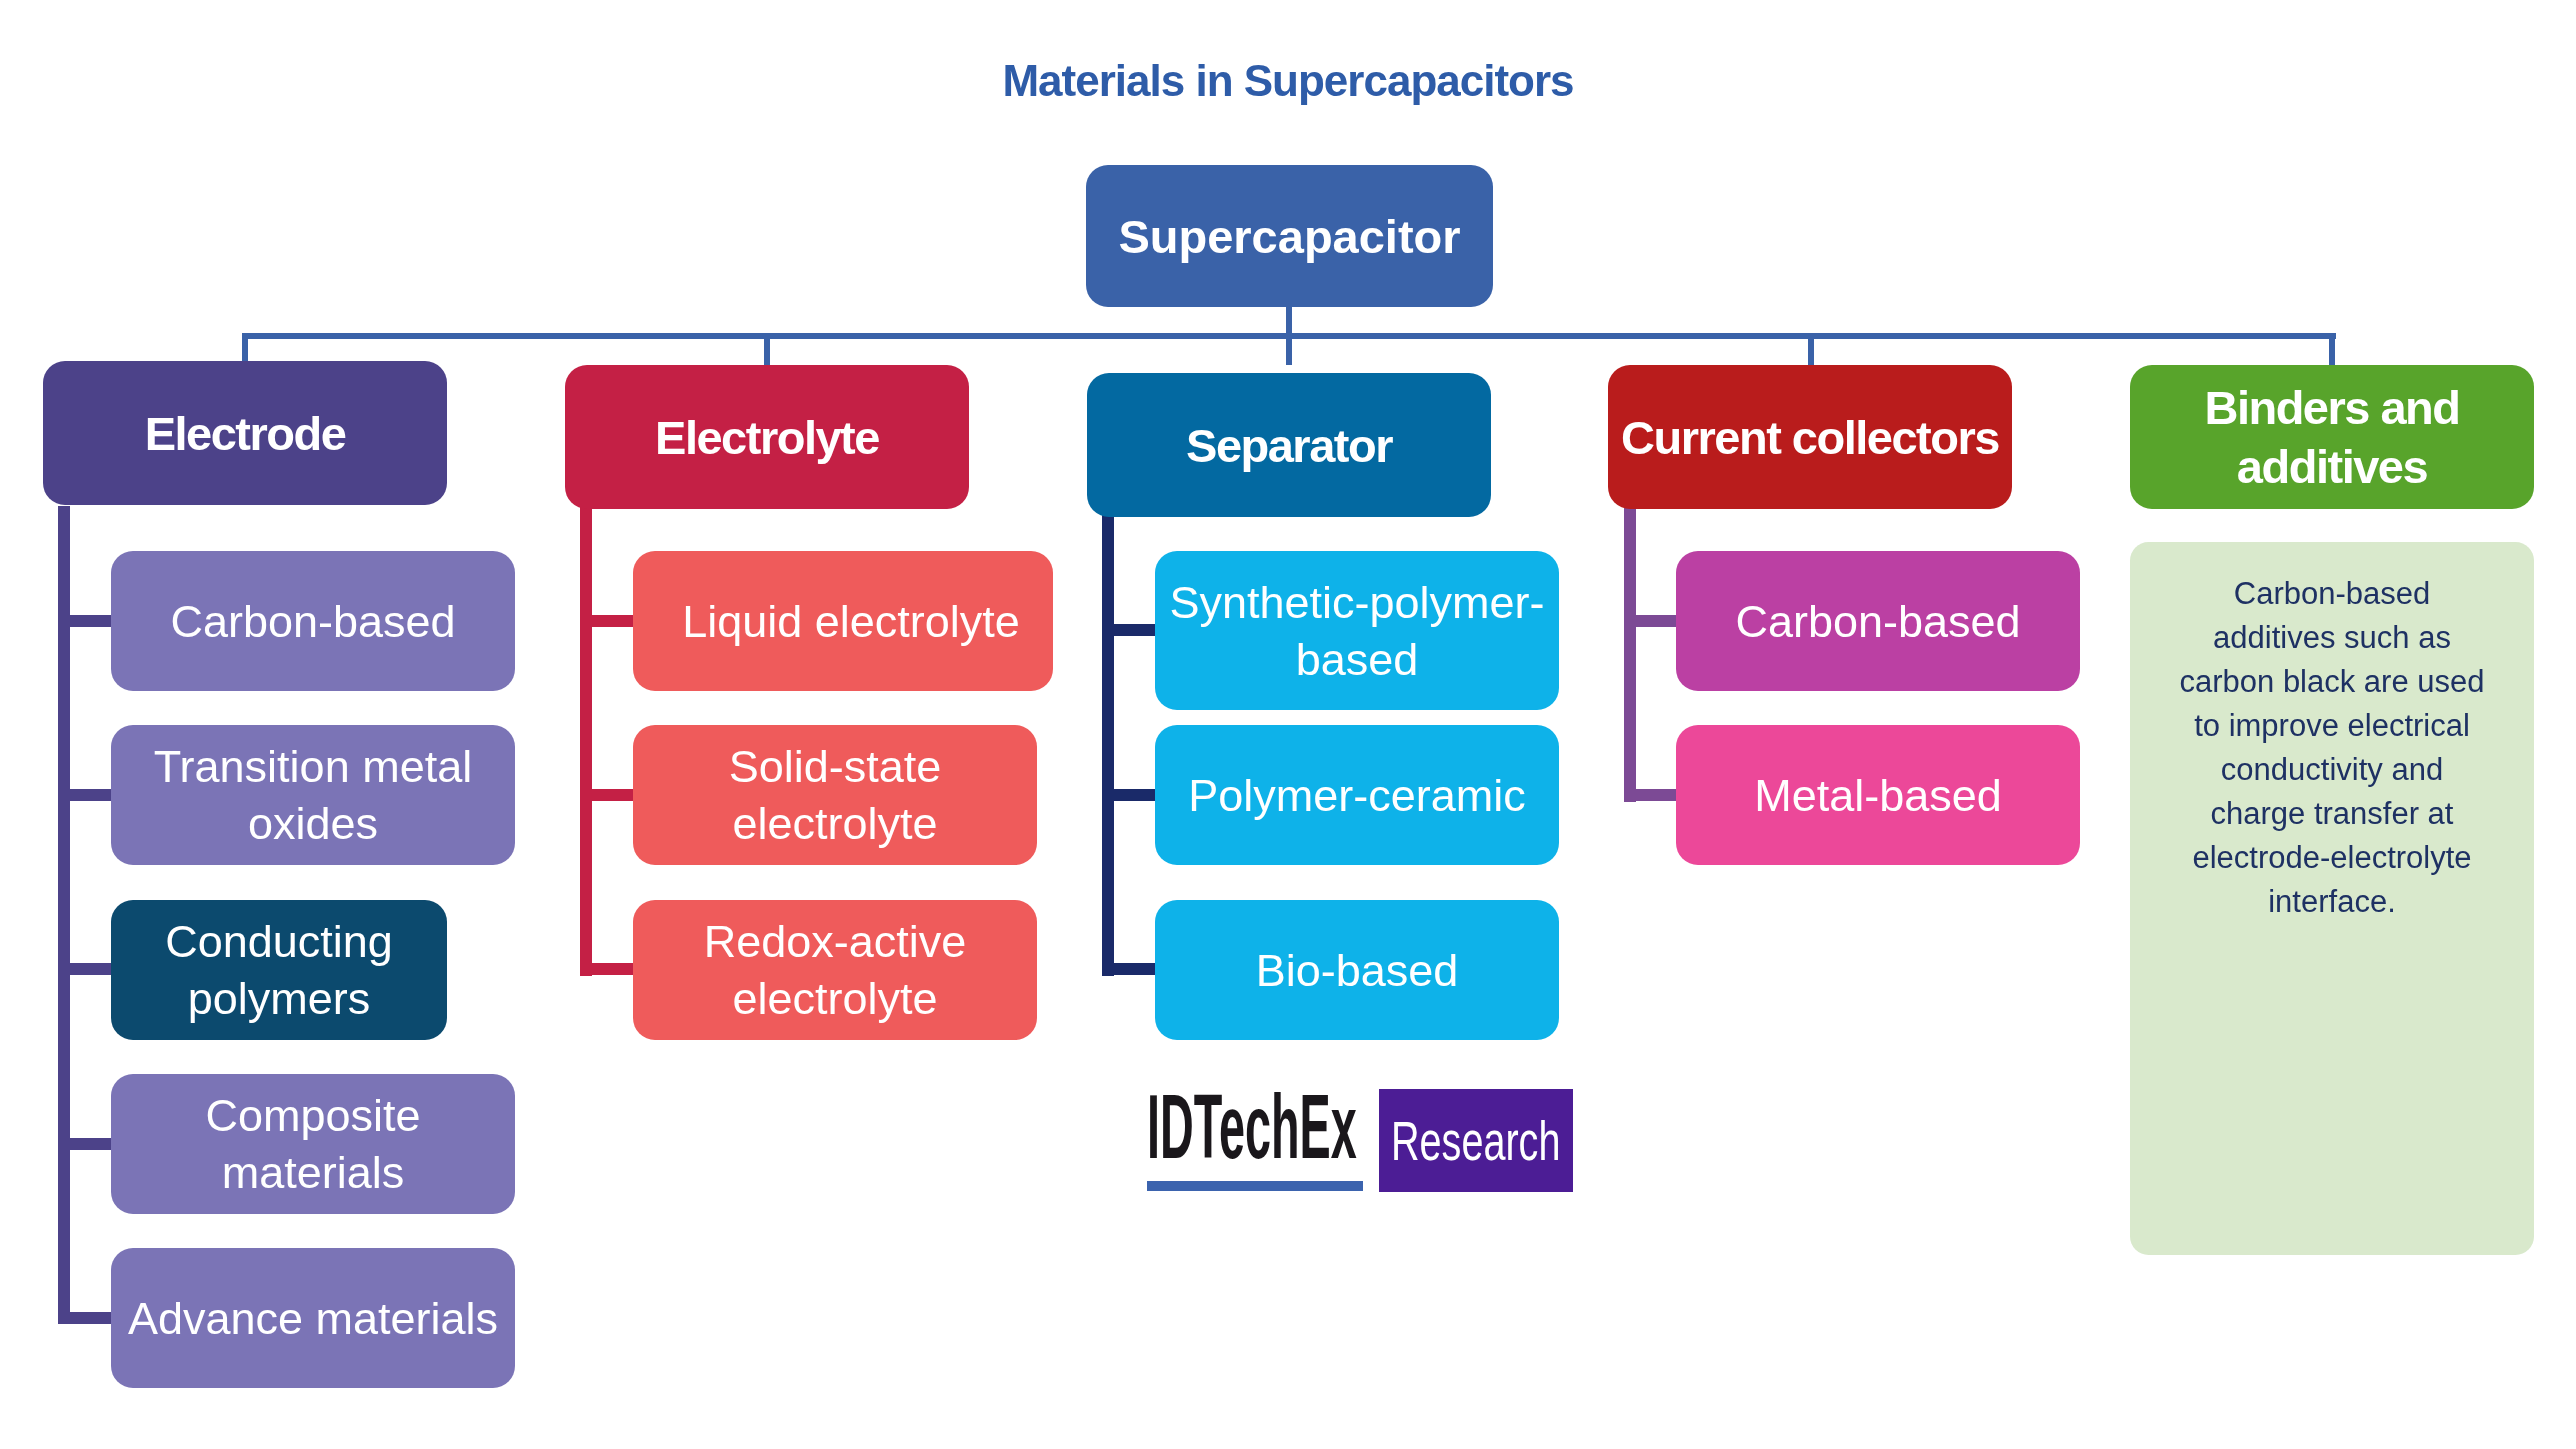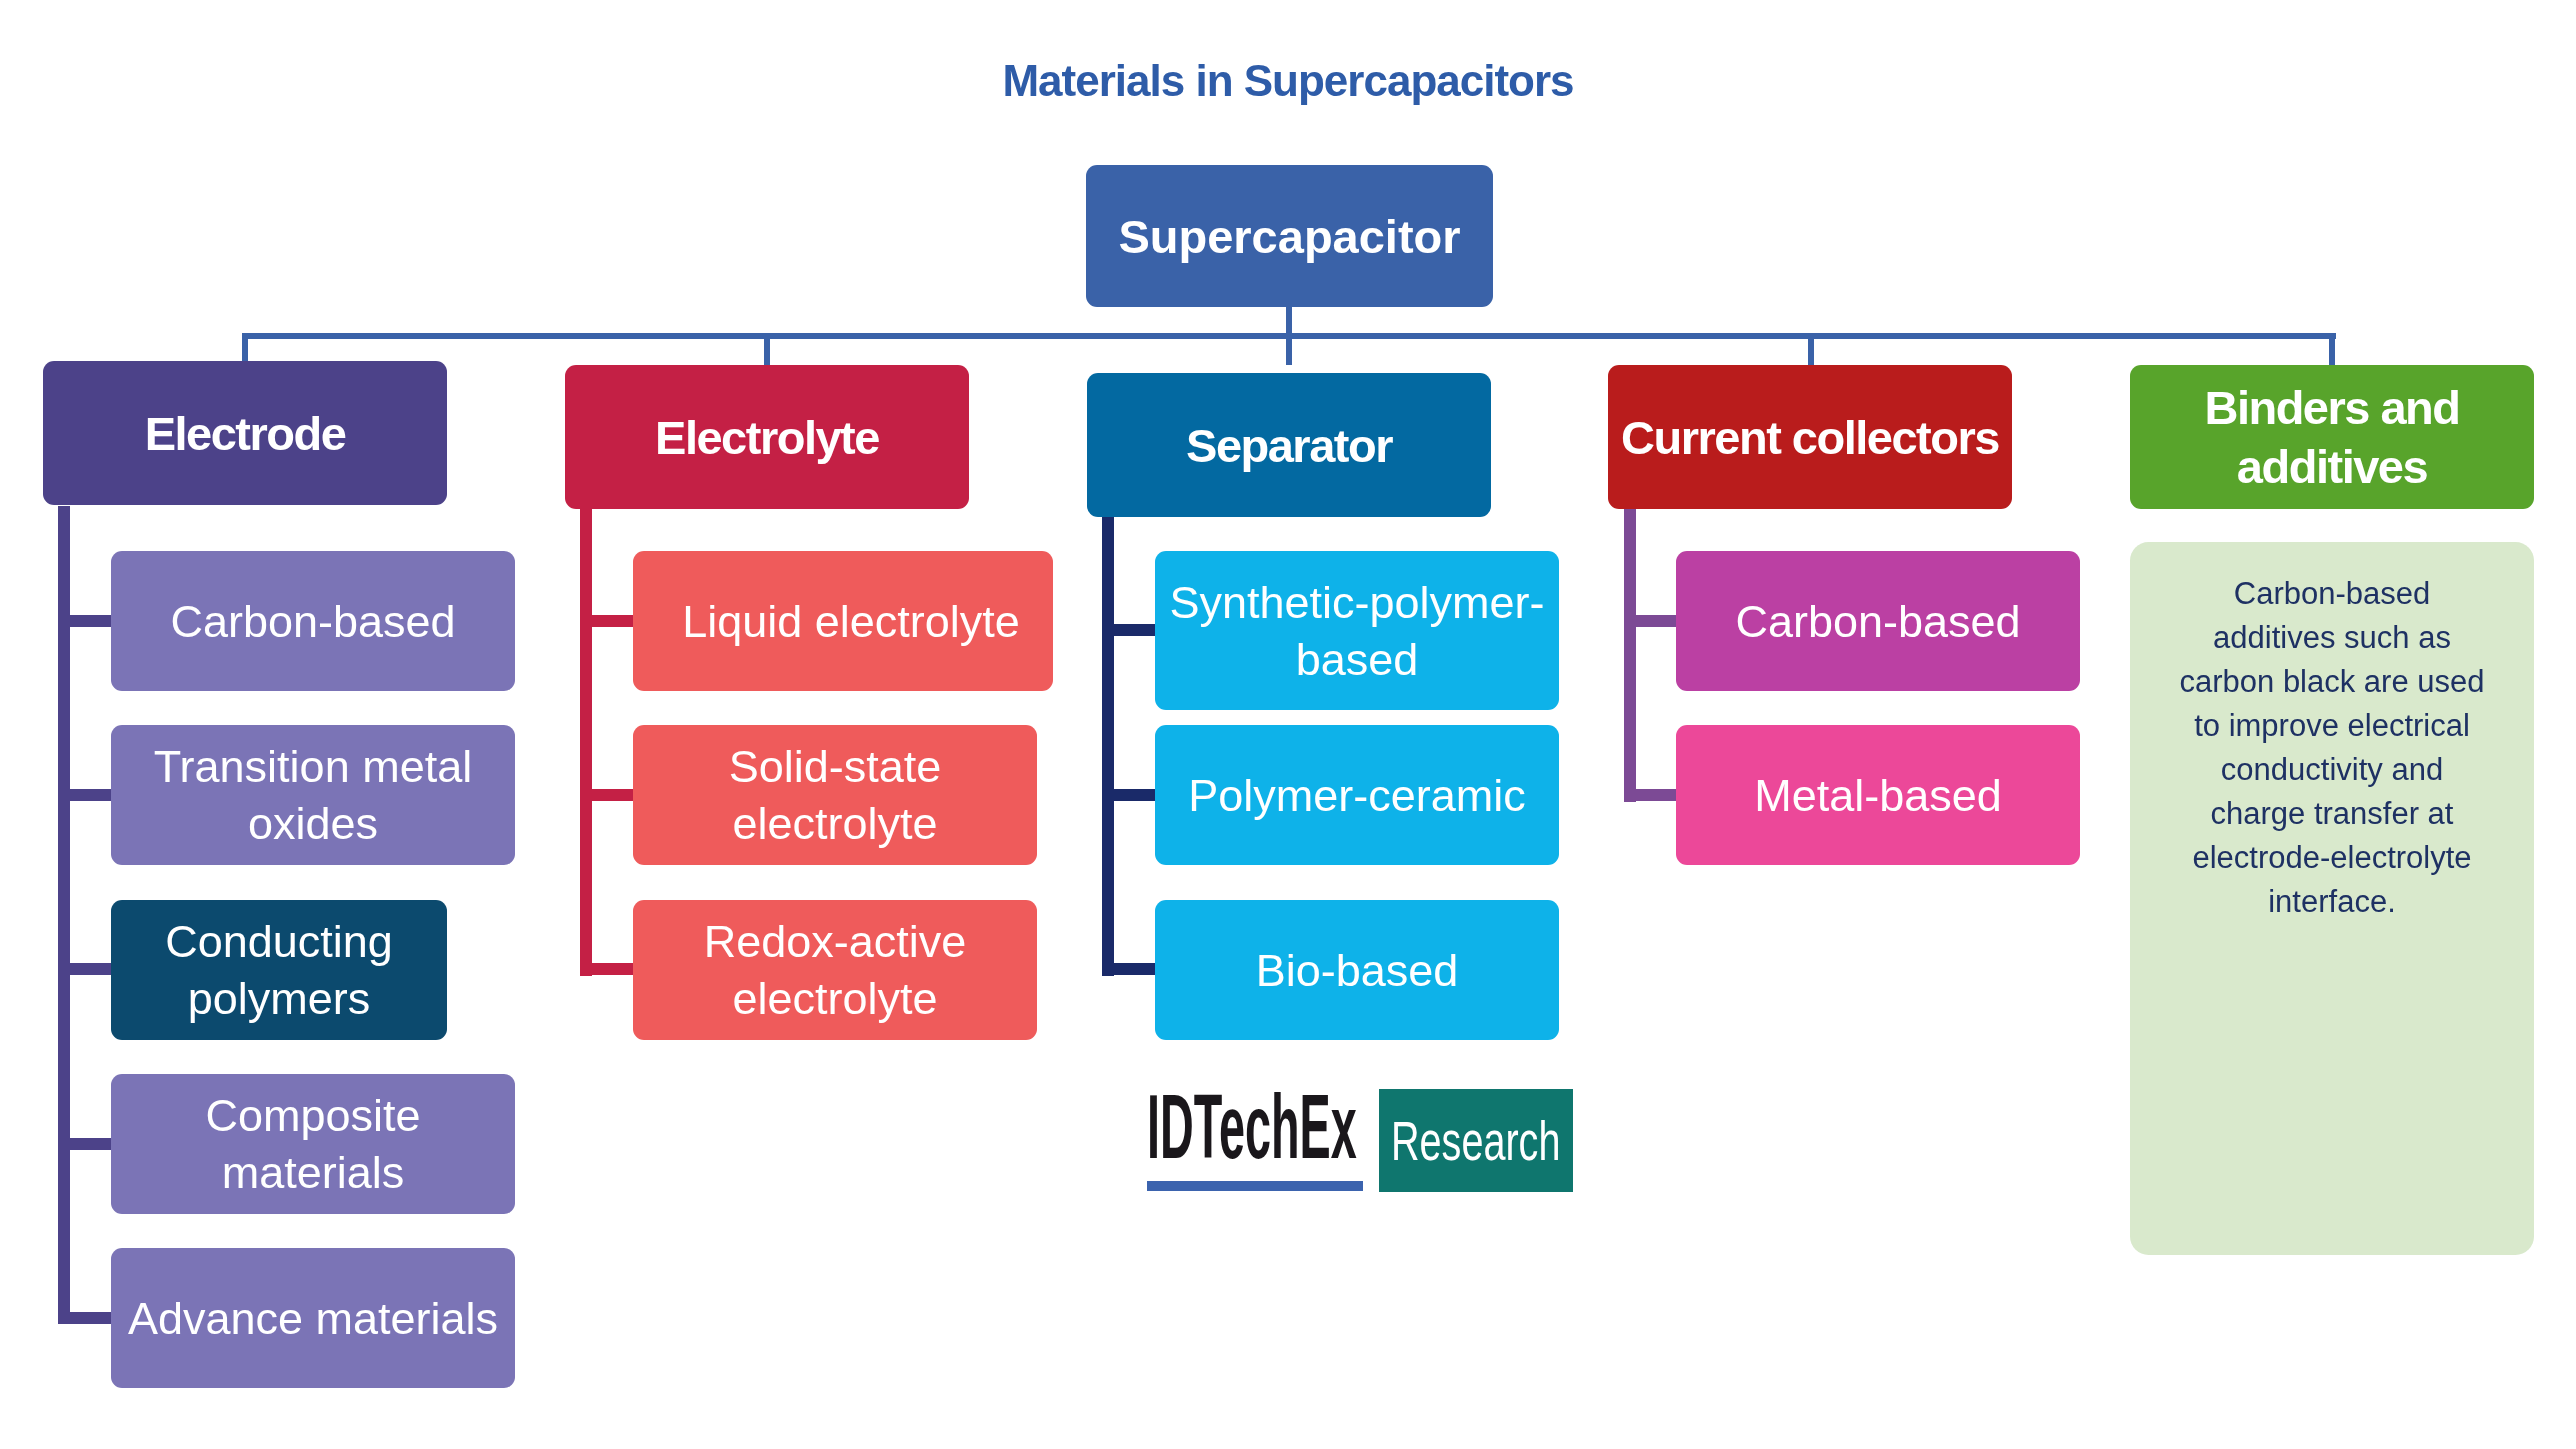--- a/index.html
+++ b/index.html
@@ -15,21 +15,21 @@
     position: absolute;
     left: 0; right: 0; top: 56px;
     margin: 0;
     text-align: center;
     font-size: 44px;
     font-weight: bold;
     letter-spacing: -1px;
   }
   .box {
     position: absolute;
-    border-radius: 11px;
+    border-radius: 22px;
     display: flex;
     align-items: center;
     justify-content: center;
     text-align: center;
     color: #ffffff;
   }
   .box .lbl { white-space: pre-line; }
   .root-node .lbl { font-size: 47px; font-weight: bold; }
   .header-node .lbl { font-size: 47px; font-weight: bold; letter-spacing: -1.5px; line-height: 59px; white-space: pre-line; }
   .child-node .lbl { font-size: 45px; font-weight: normal; line-height: 57px; white-space: pre-line; }
@@ -180,17 +180,17 @@
 to improve electrical
 conductivity and
 charge transfer at
 electrode-electrolyte
 interface.</p>
       </div>
     </div>
 
   <div class="logo-brand" style="color: rgb(26, 23, 27);">IDTechEx</div>
   <div class="logo-underline" style="background: rgb(59, 99, 174);"></div>
-  <div class="logo-research-box" style="background: #0f766e;">
+  <div class="logo-research-box" style="background: #4c1d95;">
     <span class="lbl">Research</span>
   </div>
 </div>
 
 
 </body></html>

